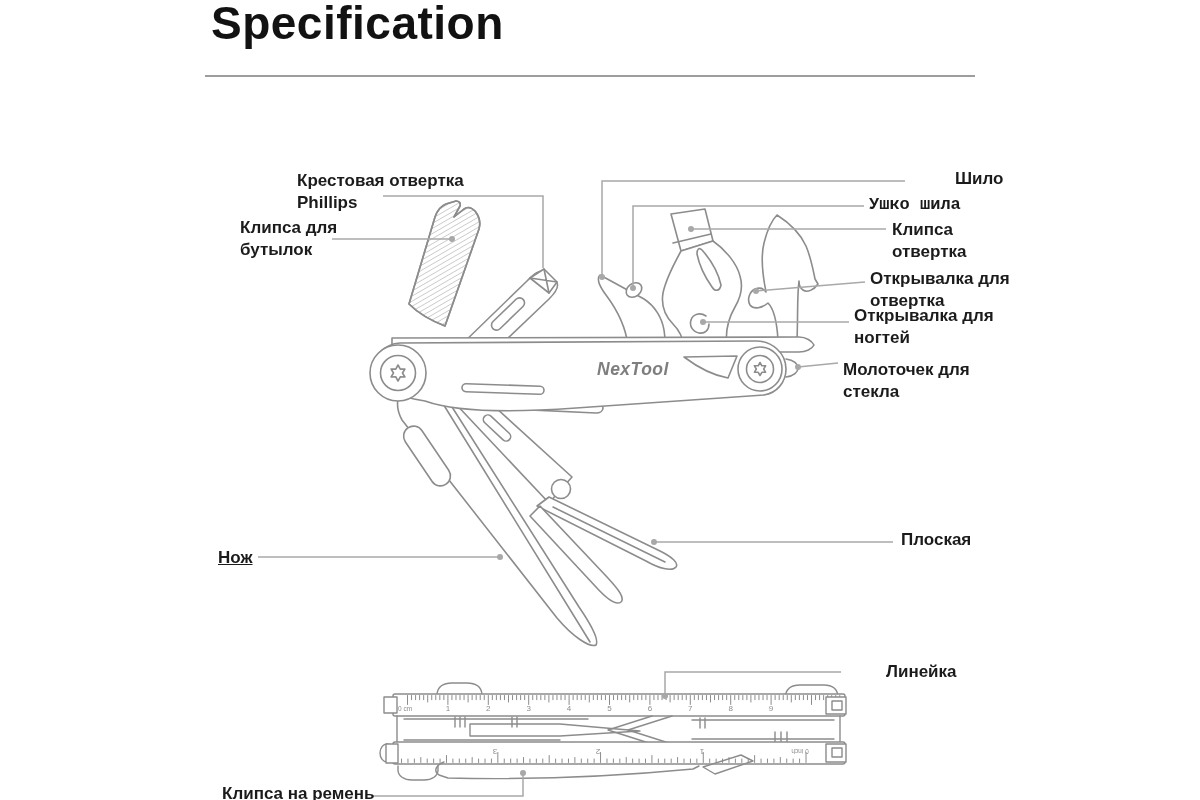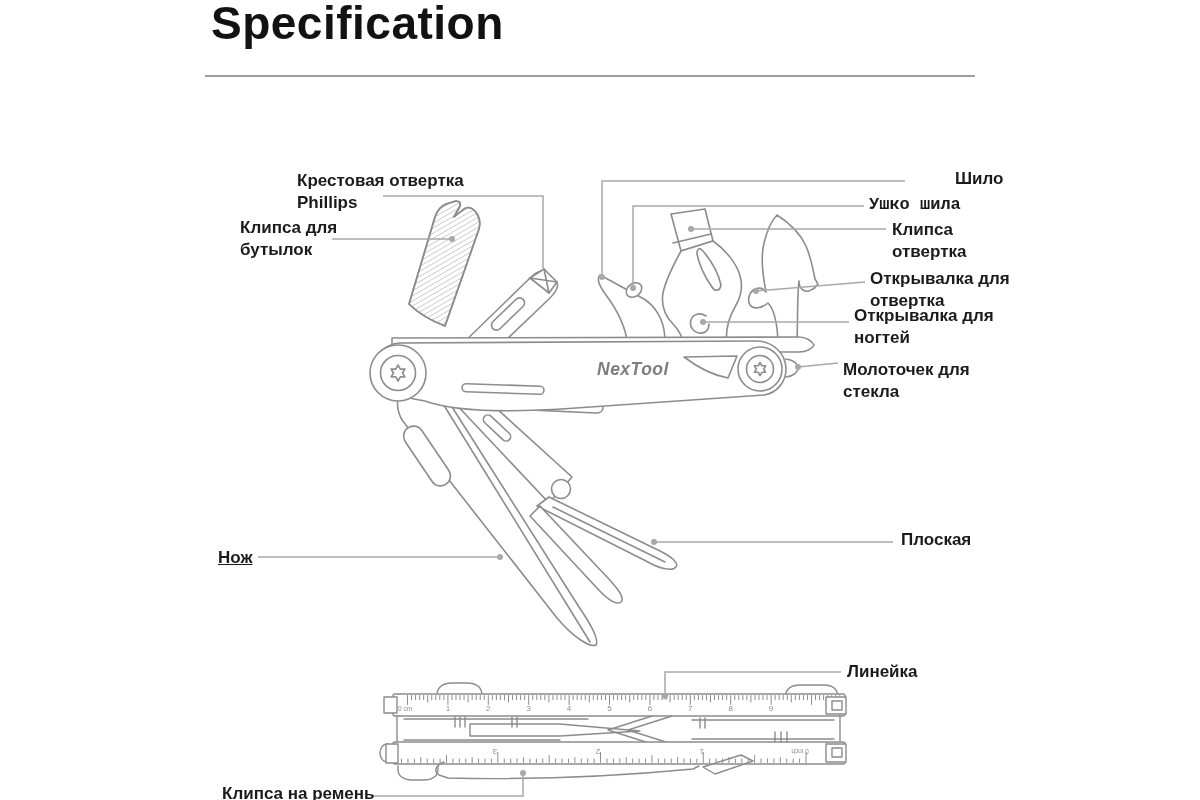--- a/index.html
+++ b/index.html
@@ -380,17 +380,17 @@
     <span>Открывалка для</span>
     <span>ногтей</span>
   </div>
   <div class="callout" style="left:843px;top:359px;">
     <span>Молоточек для</span>
     <span>стекла</span>
   </div>
   <div class="callout" style="left:901px;top:529px;">
     <span>Плоская</span>
   </div>
-  <div class="callout" style="left:847px;top:661px;">
+  <div class="callout" style="left:886px;top:661px;">
     <span>Линейка</span>
   </div>
 
 </div>
 
 </body></html>

